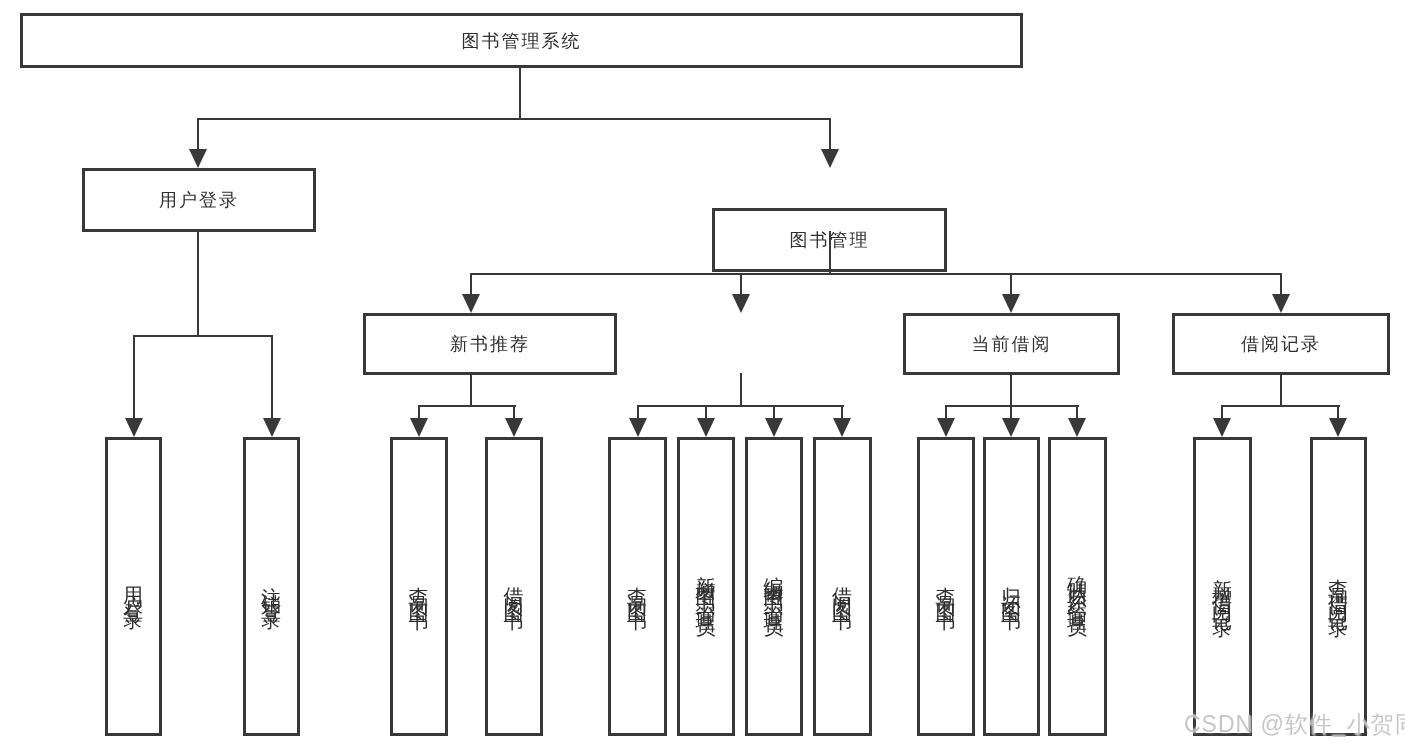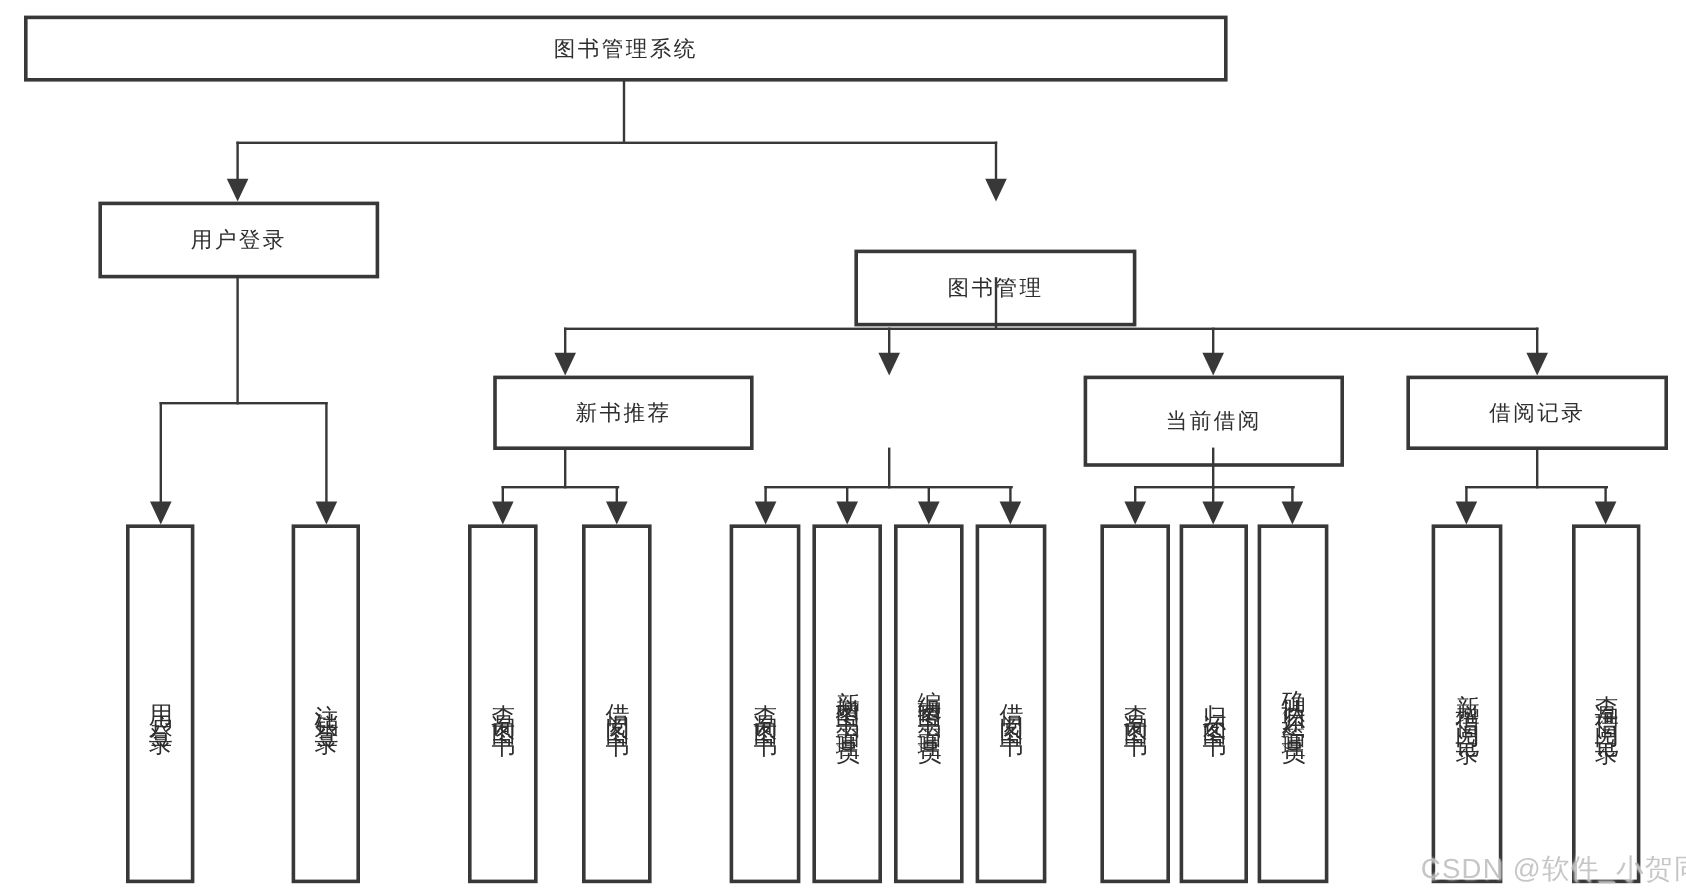--- a/index.html
+++ b/index.html
@@ -59,24 +59,24 @@
     <span class="hlabel">图书管理系统</span>
   </div>
 
   <div class="box" style="left:82px;top:168px;width:234px;height:64px;">
     <span class="hlabel">用户登录</span>
   </div>
   <div class="box" style="left:712px;top:168px;width:235px;height:64px;margin-top:40px;">
     <span class="hlabel">图书管理</span>
   </div>
 
-  <div class="box" style="left:363px;top:313px;width:217px;height:62px;margin-left:48px;">
+  <div class="box" style="left:363px;top:313px;width:254px;height:62px;">
     <span class="hlabel">新书推荐</span>
   </div>
-  <div class="box" style="left:903px;top:313px;width:217px;height:76px;">
+  <div class="box" style="left:903px;top:313px;width:217px;height:62px;">
     <span class="hlabel">当前借阅</span>
   </div>
   <div class="box" style="left:1172px;top:313px;width:218px;height:62px;">
     <span class="hlabel">借阅记录</span>
   </div>
 
   <div class="box" style="left:105px;top:437px;width:57px;height:299px;">
     <span class="vlabel">用户登录</span>
   </div>
   <div class="box" style="left:243px;top:437px;width:57px;height:299px;">

